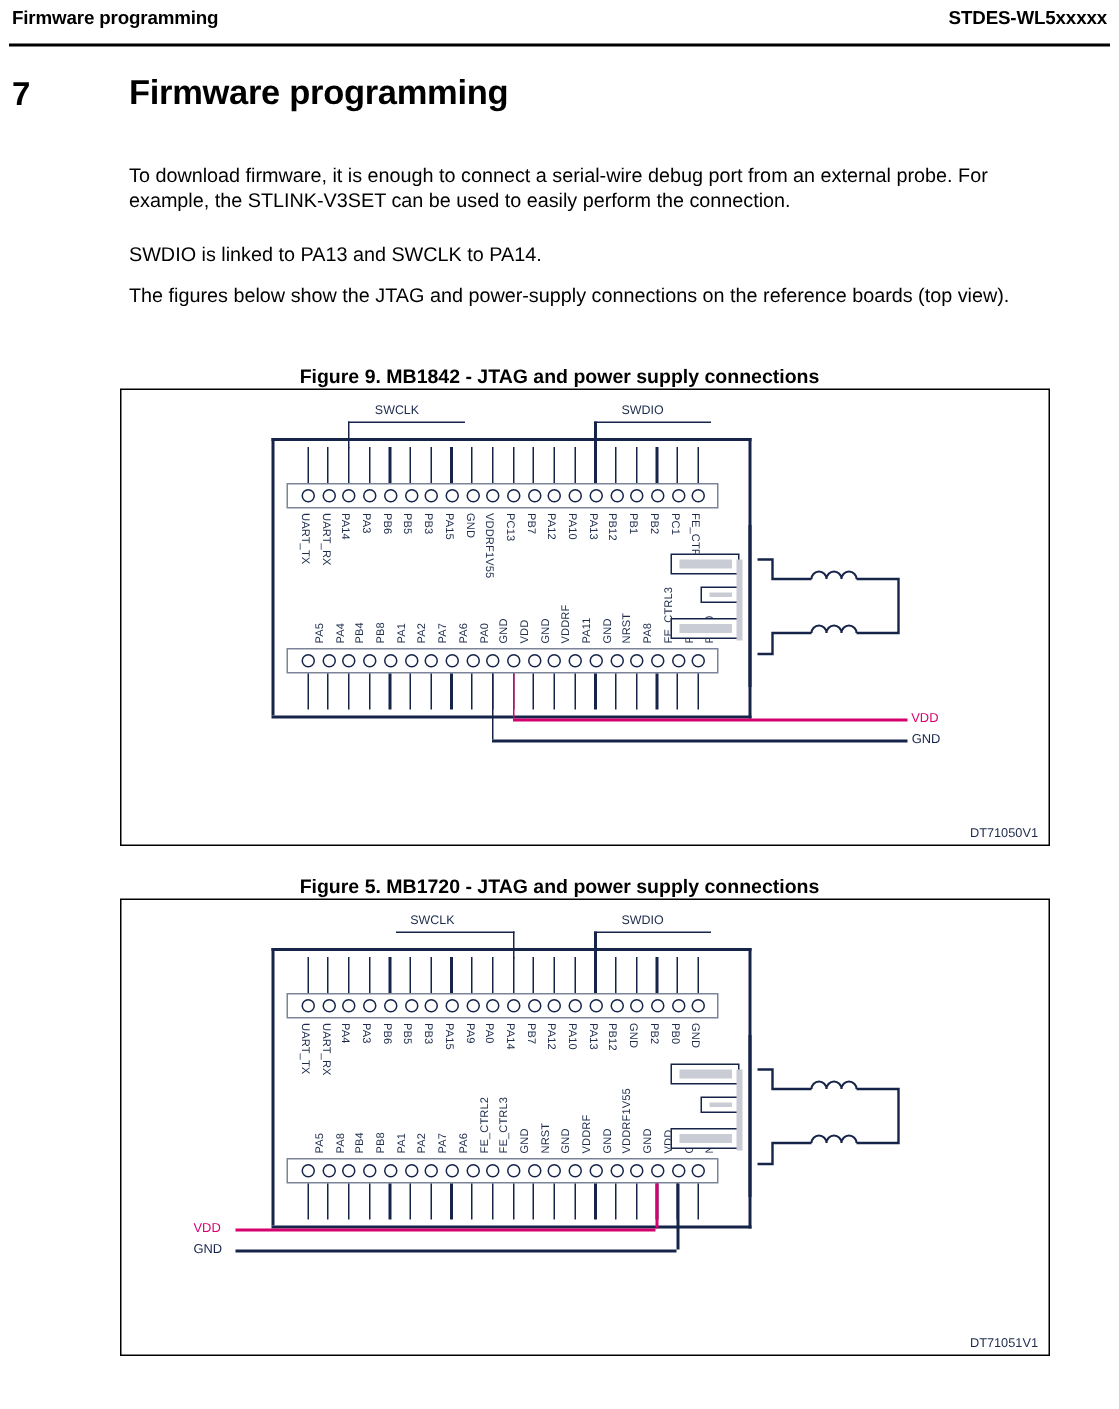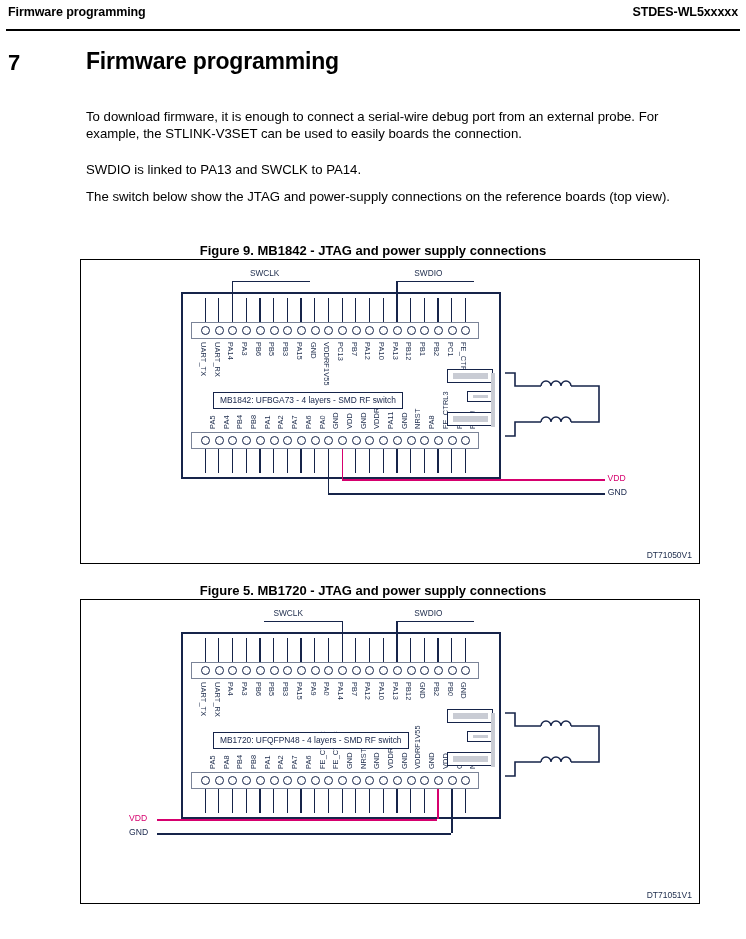--- a/index.html
+++ b/index.html
@@ -167,23 +167,23 @@
 
 <div class="page-header">
   <div class="hdr-left">Firmware programming</div>
   <div class="hdr-right">STDES-WL5xxxxx</div>
   <div class="hdr-rule"></div>
 </div>
 
 <div class="section-number">7</div>
 <div class="section-title">Firmware programming</div>
 
-<div class="para p1">To download firmware, it is enough to connect a serial-wire debug port from an external probe. For example, the STLINK-V3SET can be used to easily boards the connection.</div>
+<div class="para p1">To download firmware, it is enough to connect a serial-wire debug port from an external probe. For example, the STLINK-V3SET can be used to easily perform the connection.</div>
 <div class="para p2">SWDIO is linked to PA13 and SWCLK to PA14.</div>
-<div class="para p3">The switch below show the JTAG and power-supply connections on the reference boards (top view).</div>
+<div class="para p3">The figures below show the JTAG and power-supply connections on the reference boards (top view).</div>
 
 <div class="fig-caption" style="top:243px;">Figure 9. MB1842 - JTAG and power supply connections</div>
 <div class="fig-box" id="fig3" style="left:80px; top:259px; width:620px; height:305px;">
   <div class="fig-id">DT71050V1</div>
 <div class="ln" style="left:100px;top:32px;width:320px;height:2.2px;background:#16244a;"></div>
     <div class="ln" style="left:100px;top:217px;width:320px;height:2.2px;background:#16244a;"></div>
     <div class="ln" style="left:100px;top:32px;height:185px;width:2.2px;background:#16244a;"></div>
     <div class="ln" style="left:418px;top:32px;height:187px;width:2.2px;background:#16244a;"></div>
     <div class="pad-strip" style="left:110px;top:62px;width:288px;height:17px;">
       <div class="pad" style="left:9px;top:3px;"></div>
@@ -308,21 +308,20 @@
     <div class="vlabel" style="left: 346.1px; top: 169px; transform: rotate(-90deg);">PA8</div>
     <div class="vlabel" style="left: 359.8px; top: 169px; transform: rotate(-90deg);">FE_CTRL3</div>
     <div class="vlabel" style="left: 373.5px; top: 169px; transform: rotate(-90deg);">PA9</div>
     <div class="vlabel" style="left: 387.2px; top: 169px; transform: rotate(-90deg);">PB10</div>
     <div class="ln" style="left:150.9px;top:21px;height:18px;width:1.3px;background:#16244a;"></div>
     <div class="ln" style="left:150.9px;top:21px;width:78px;height:1.3px;background:#16244a;"></div>
     <div class="hlabel" style="left:168.9px;top:8px;">SWCLK</div>
     <div class="ln" style="left:315.29999999999995px;top:21px;height:18px;width:1.3px;background:#16244a;"></div>
     <div class="ln" style="left:315.29999999999995px;top:21px;width:78px;height:1.3px;background:#16244a;"></div>
     <div class="hlabel" style="left:333.29999999999995px;top:8px;">SWDIO</div>
-    <div class="chip-label" style="left:132px;top:132px;">MB1842: UFBGA73  -  4 layers  -  SMD RF switch</div>
     <div class="connector-body" style="left:366px;top:109px;width:46px;height:14px;"></div>
     <div class="connector-inner" style="left:372px;top:113px;width:35px;height:6px;"></div>
     <div class="connector-body" style="left:386px;top:131px;width:26px;height:11px;"></div>
     <div class="connector-inner" style="left:392px;top:135px;width:15px;height:3px;"></div>
     <div class="connector-body" style="left:366px;top:152px;width:46px;height:14px;"></div>
     <div class="connector-inner" style="left:372px;top:156px;width:35px;height:6px;"></div>
     <div style="position:absolute;left:410px;top:113px;width:4px;height:54px;background:#c9ccd4;"></div>
     <svg class="coil" style="left:418px;top:100px;width:130px;height:90px;" viewBox="0 0 130 90">
       <path d="M6 13 L16 13 L16 26 L42 26 M72 26 L100 26 L100 62 L72 62 M42 62 L16 62 L16 76 L6 76" stroke="#16244a" stroke-width="1.6" fill="none"></path>
       <path d="M42 26 a5 5 0 0 1 10 0 a5 5 0 0 1 10 0 a5 5 0 0 1 10 0" stroke="#16244a" stroke-width="1.4" fill="none"></path>
@@ -467,21 +466,20 @@
     <div class="vlabel" style="left: 346.1px; top: 169px; transform: rotate(-90deg);">GND</div>
     <div class="vlabel" style="left: 359.8px; top: 169px; transform: rotate(-90deg);">VDD</div>
     <div class="vlabel" style="left: 373.5px; top: 169px; transform: rotate(-90deg);">GND</div>
     <div class="vlabel" style="left: 387.2px; top: 169px; transform: rotate(-90deg);">NC</div>
     <div class="ln" style="left:260.5px;top:21px;height:18px;width:1.3px;background:#16244a;"></div>
     <div class="ln" style="left:182.5px;top:21px;width:79.3px;height:1.3px;background:#16244a;"></div>
     <div class="hlabel" style="left:192.5px;top:8px;">SWCLK</div>
     <div class="ln" style="left:315.29999999999995px;top:21px;height:18px;width:1.3px;background:#16244a;"></div>
     <div class="ln" style="left:315.29999999999995px;top:21px;width:78px;height:1.3px;background:#16244a;"></div>
     <div class="hlabel" style="left:333.29999999999995px;top:8px;">SWDIO</div>
-    <div class="chip-label" style="left:132px;top:132px;">MB1720: UFQFPN48  -  4 layers  -  SMD RF switch</div>
     <div class="connector-body" style="left:366px;top:109px;width:46px;height:14px;"></div>
     <div class="connector-inner" style="left:372px;top:113px;width:35px;height:6px;"></div>
     <div class="connector-body" style="left:386px;top:131px;width:26px;height:11px;"></div>
     <div class="connector-inner" style="left:392px;top:135px;width:15px;height:3px;"></div>
     <div class="connector-body" style="left:366px;top:152px;width:46px;height:14px;"></div>
     <div class="connector-inner" style="left:372px;top:156px;width:35px;height:6px;"></div>
     <div style="position:absolute;left:410px;top:113px;width:4px;height:54px;background:#c9ccd4;"></div>
     <svg class="coil" style="left:418px;top:100px;width:130px;height:90px;" viewBox="0 0 130 90">
       <path d="M6 13 L16 13 L16 26 L42 26 M72 26 L100 26 L100 62 L72 62 M42 62 L16 62 L16 76 L6 76" stroke="#16244a" stroke-width="1.6" fill="none"></path>
       <path d="M42 26 a5 5 0 0 1 10 0 a5 5 0 0 1 10 0 a5 5 0 0 1 10 0" stroke="#16244a" stroke-width="1.4" fill="none"></path>

